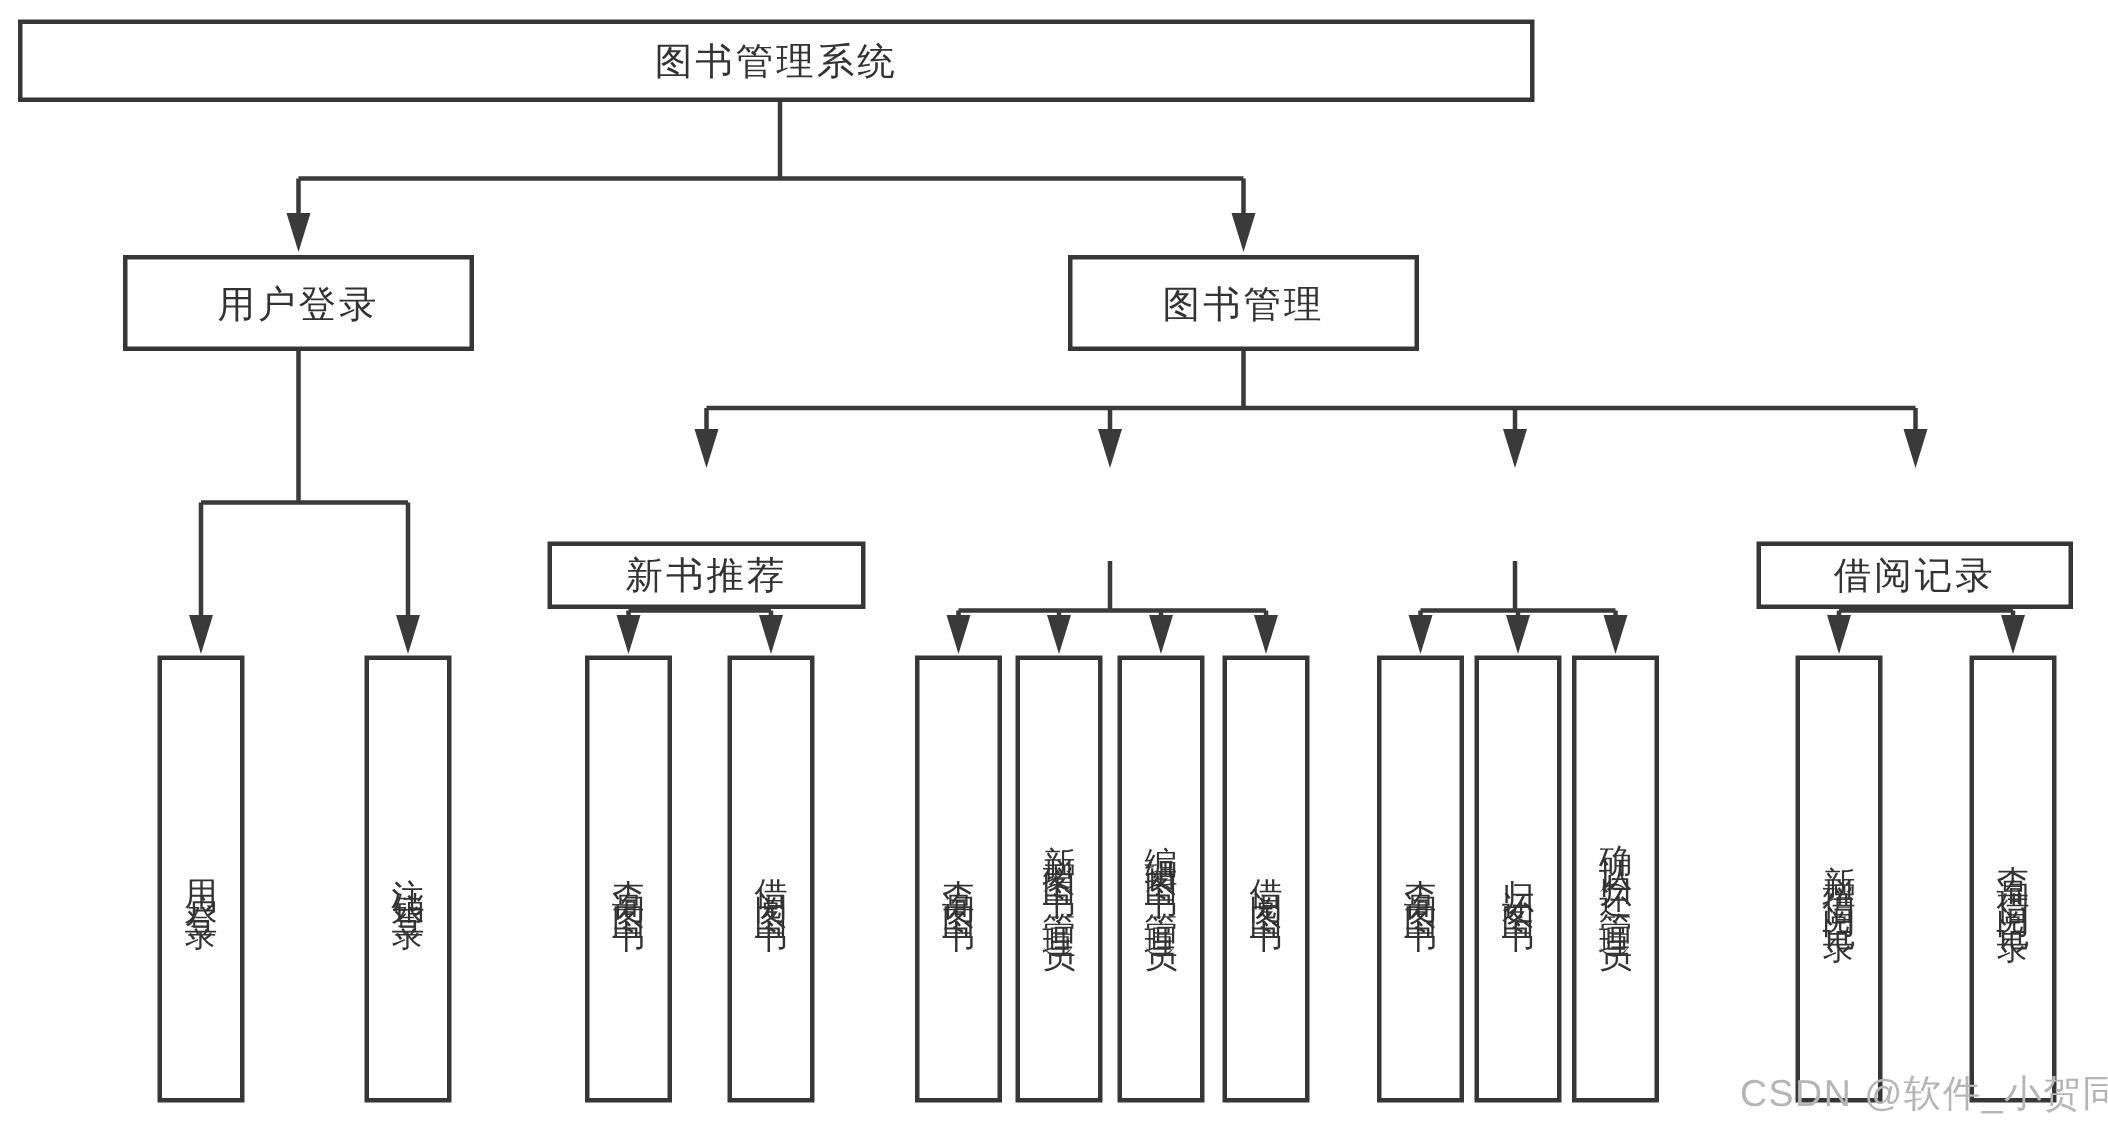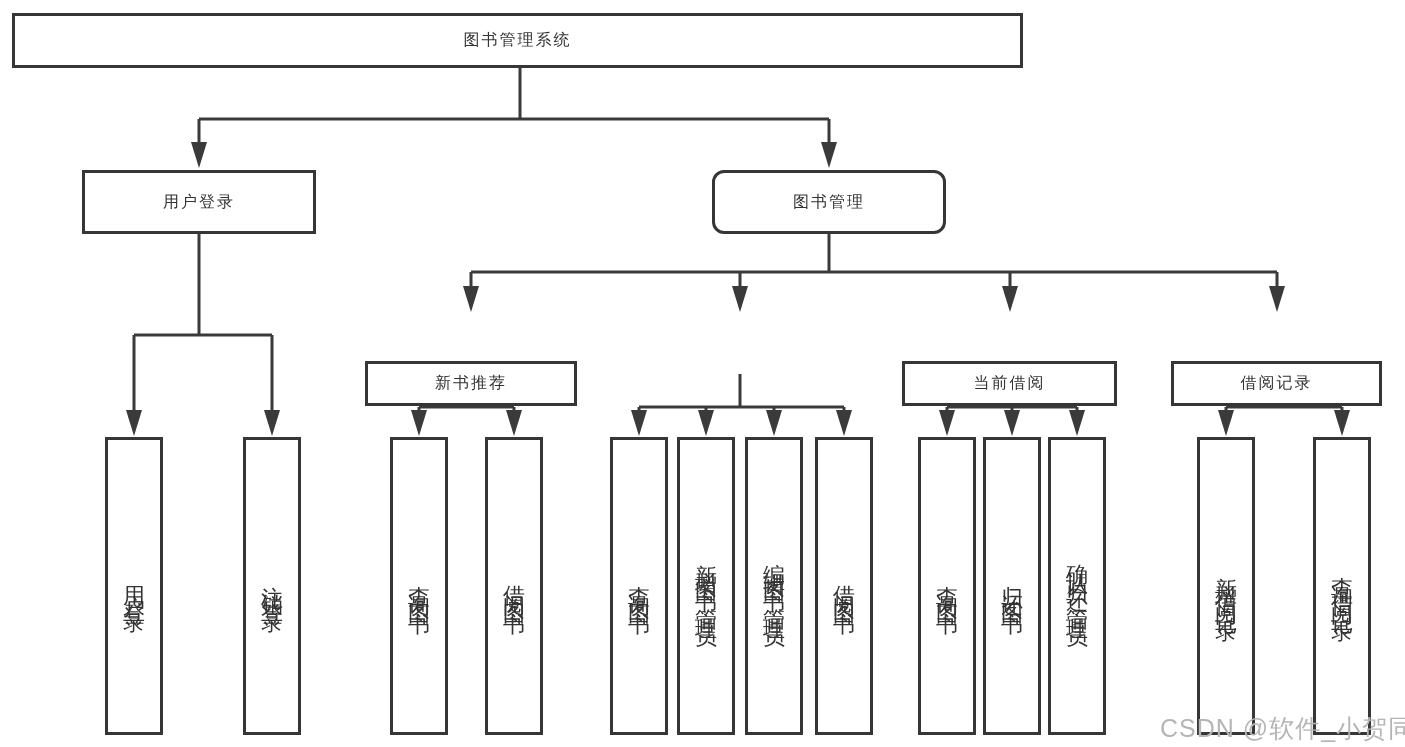--- a/index.html
+++ b/index.html
@@ -6,21 +6,21 @@
   body { font-family:"Liberation Sans", sans-serif; }
   .canvas {
     position:relative; width:1405px; height:747px;
     background:#ffffff; overflow:hidden;
   }
   svg.connectors { position:absolute; left:0; top:0; z-index:1; }
   .box {
     position:absolute; box-sizing:border-box;
     border:3px solid #363636; background:#ffffff;
     display:flex; align-items:center; justify-content:center;
-    font-size:16px; letter-spacing:2px; color:#333333;
+    font-size:25px; letter-spacing:2px; color:#333333;
     z-index:2; text-align:center;
   }
   .lvl2 { top:170px; height:64px; }
   .lvl3 { top:313px; height:45px;margin-top:48px; }
   .leaf {
     top:437px; width:58px; height:298px;
     writing-mode:vertical-rl; text-orientation:mixed;
     font-size:22px; letter-spacing:9px; line-height:1.0;
     padding:6px 0;
   }
@@ -65,24 +65,23 @@
       <polygon points="1004,410 1020,410 1012,436"></polygon>
       <polygon points="1069,410 1085,410 1077,436"></polygon>
       <polygon points="1218,410 1234,410 1226,436"></polygon>
       <polygon points="1334,410 1350,410 1342,436"></polygon>
     </g>
   </svg>
 
   <div class="box" style="left:12px; top:13px; width:1011px; height:55px;">图书管理系统</div>
 
   <div class="box lvl2" style="left:82px; width:234px;">用户登录</div>
-  <div class="box lvl2" style="left:712px; width:234px;border-radius:12px;">图书管理</div>
+  <div class="box lvl2" style="left:712px; width:234px;">图书管理</div>
 
   <div class="box lvl3" style="left:365px; width:212px;">新书推荐</div>
-  <div class="box lvl3" style="left:902px; width:215px;">当前借阅</div>
   <div class="box lvl3" style="left:1171px; width:211px;">借阅记录</div>
 
   <div class="box leaf" style="left:105px;">用户登录</div>
   <div class="box leaf" style="left:243px;">注销登录</div>
 
   <div class="box leaf" style="left:390px;">查询图书</div>
   <div class="box leaf" style="left:485px;">借阅图书</div>
 
   <div class="box leaf" style="left:610px;">查询图书</div>
   <div class="box leaf" style="left:677px;">新增图书（管理员）</div>

